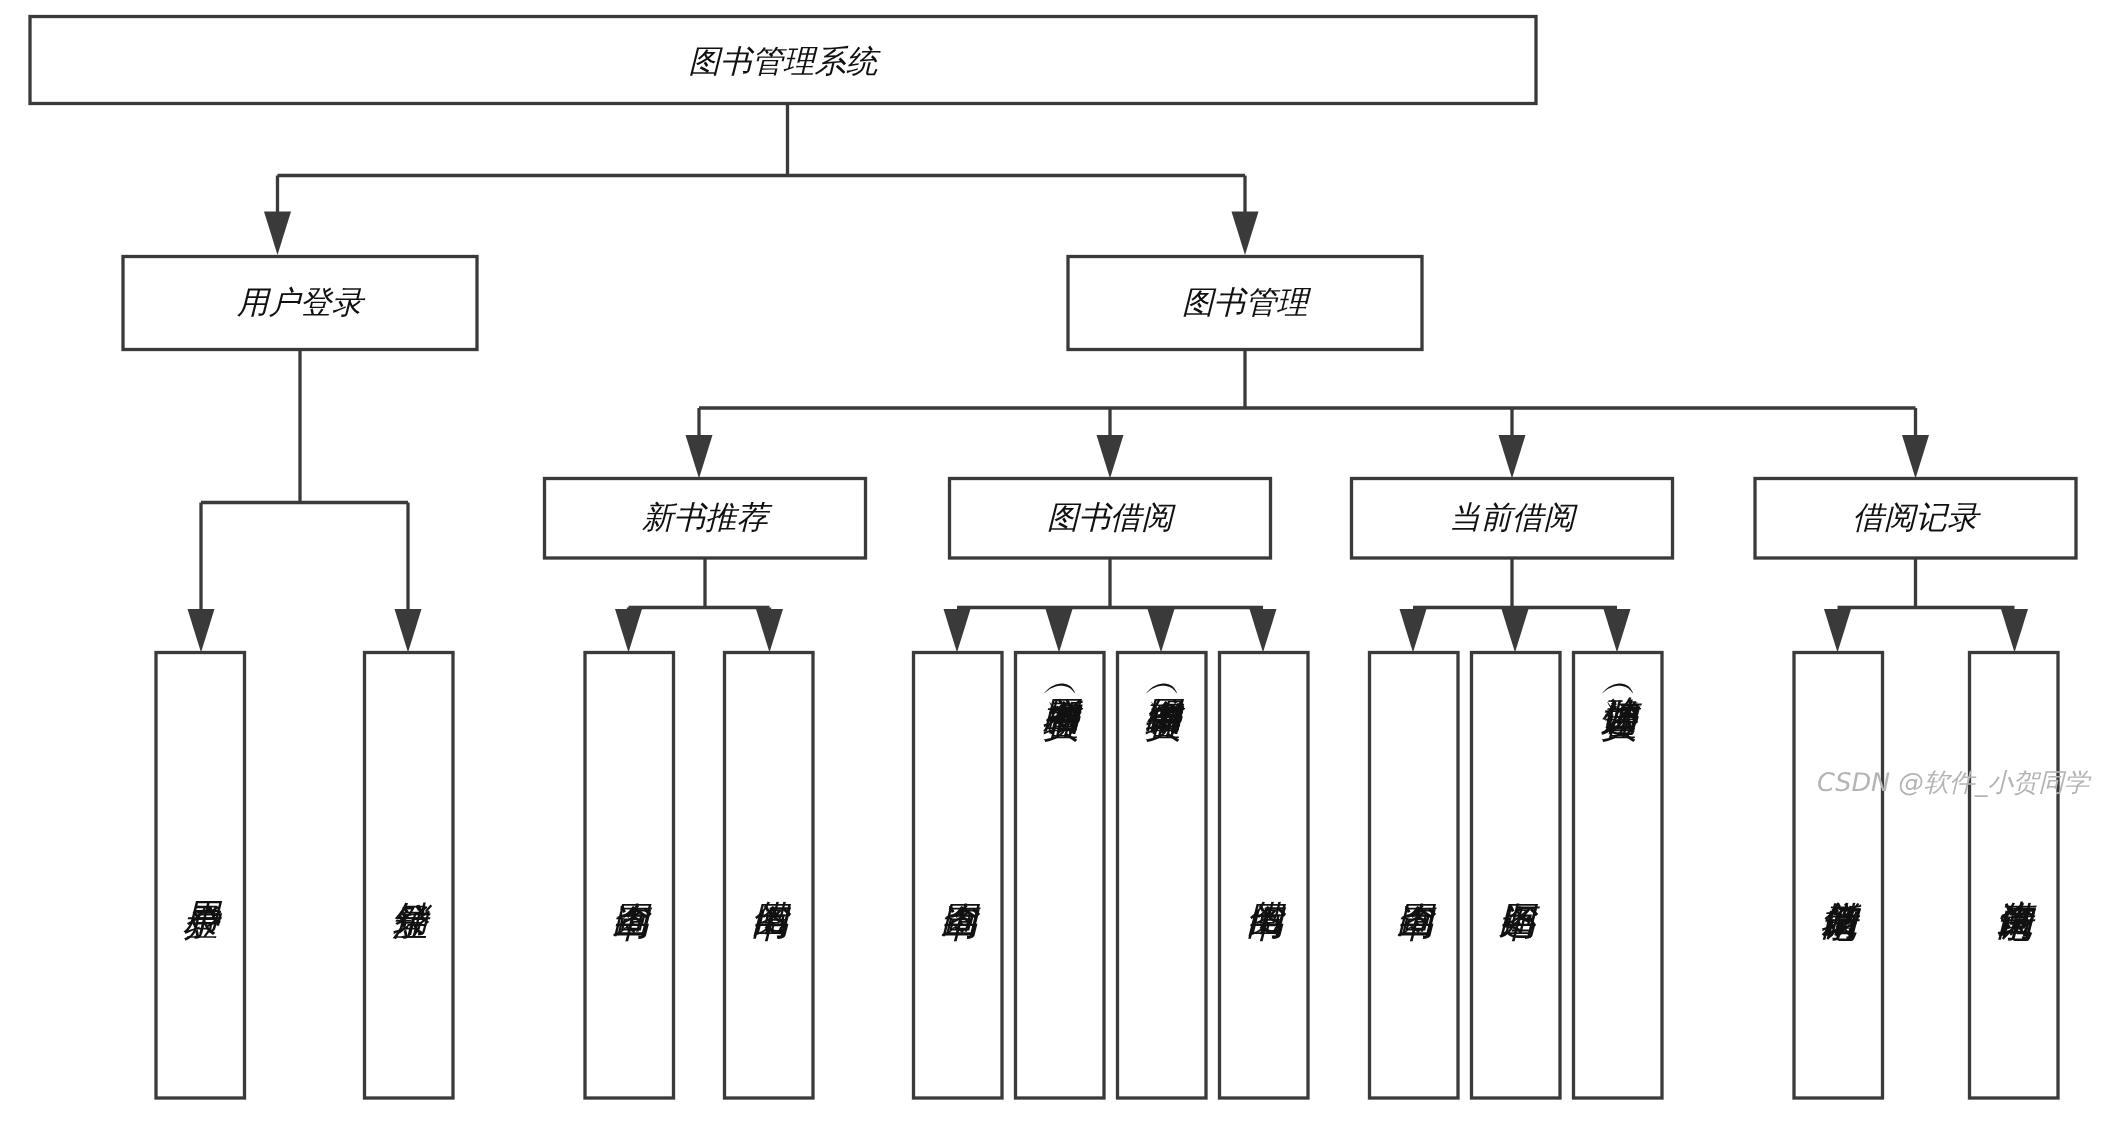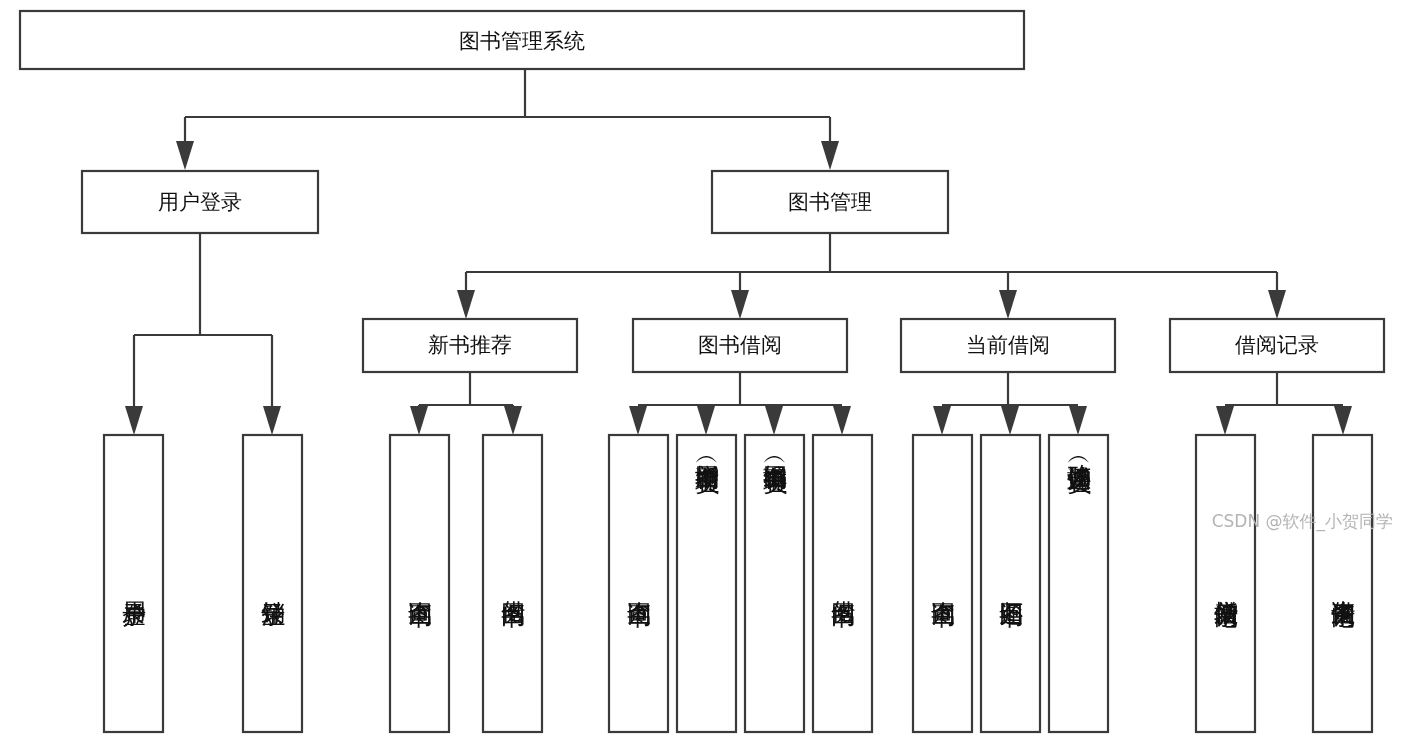--- a/index.html
+++ b/index.html
@@ -12,20 +12,21 @@
     width: 1405px;
     height: 747px;
     font-family: "DejaVu Sans", "Liberation Sans", sans-serif;
     overflow: hidden;
   }
   #diagram-root {
     position: relative;
     width: 1405px;
     height: 539px;
     background: #ffffff;
+    font-style: italic;
   }
   svg.diagram {
     position: absolute;
     left: 0;
     top: 0;
     width: 1405px;
     height: 747px;
     display: block;
   }
   .node-box {

